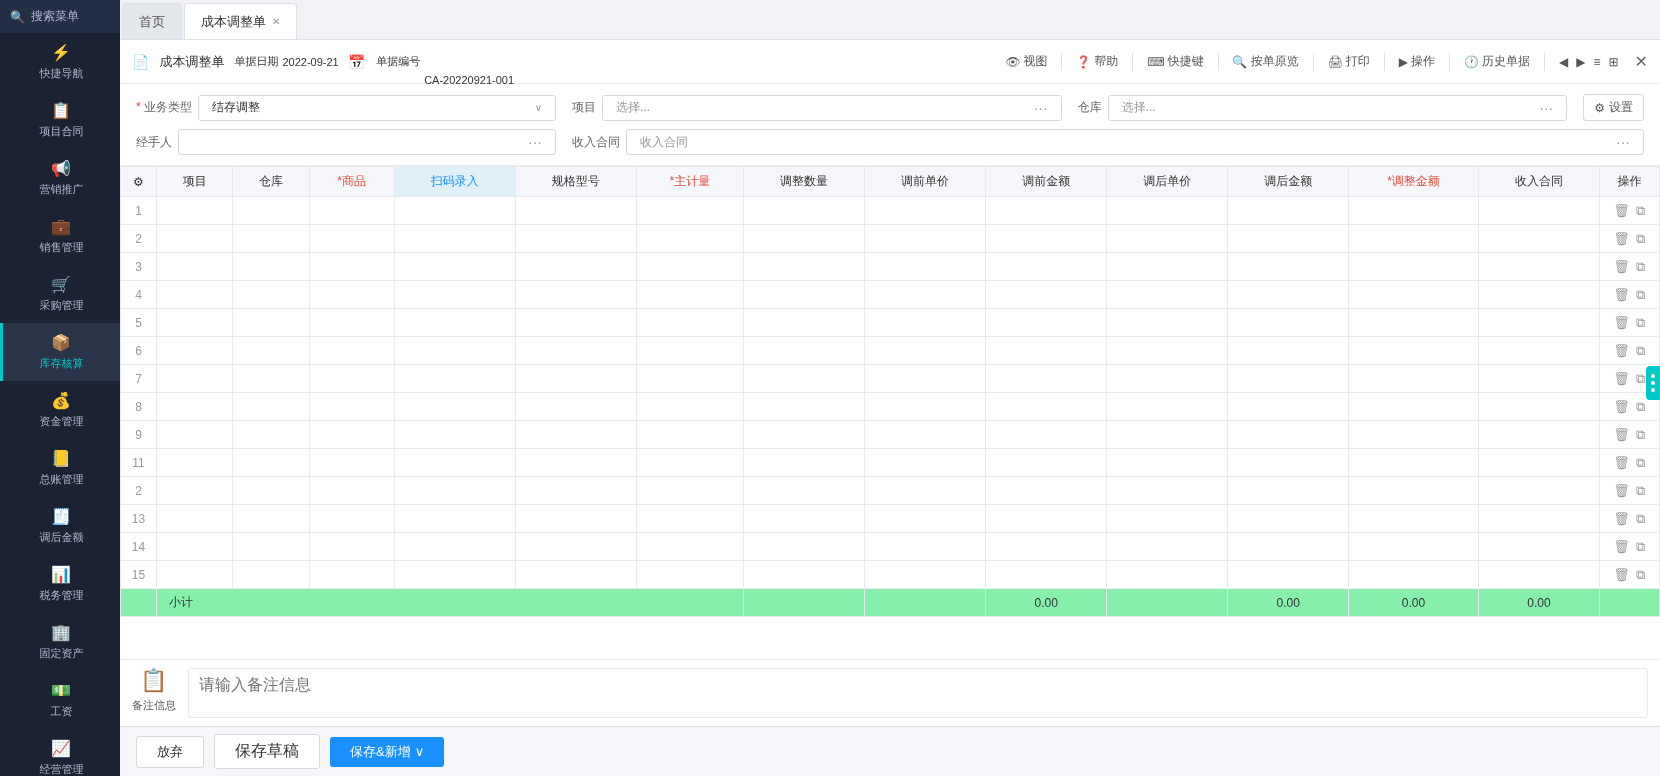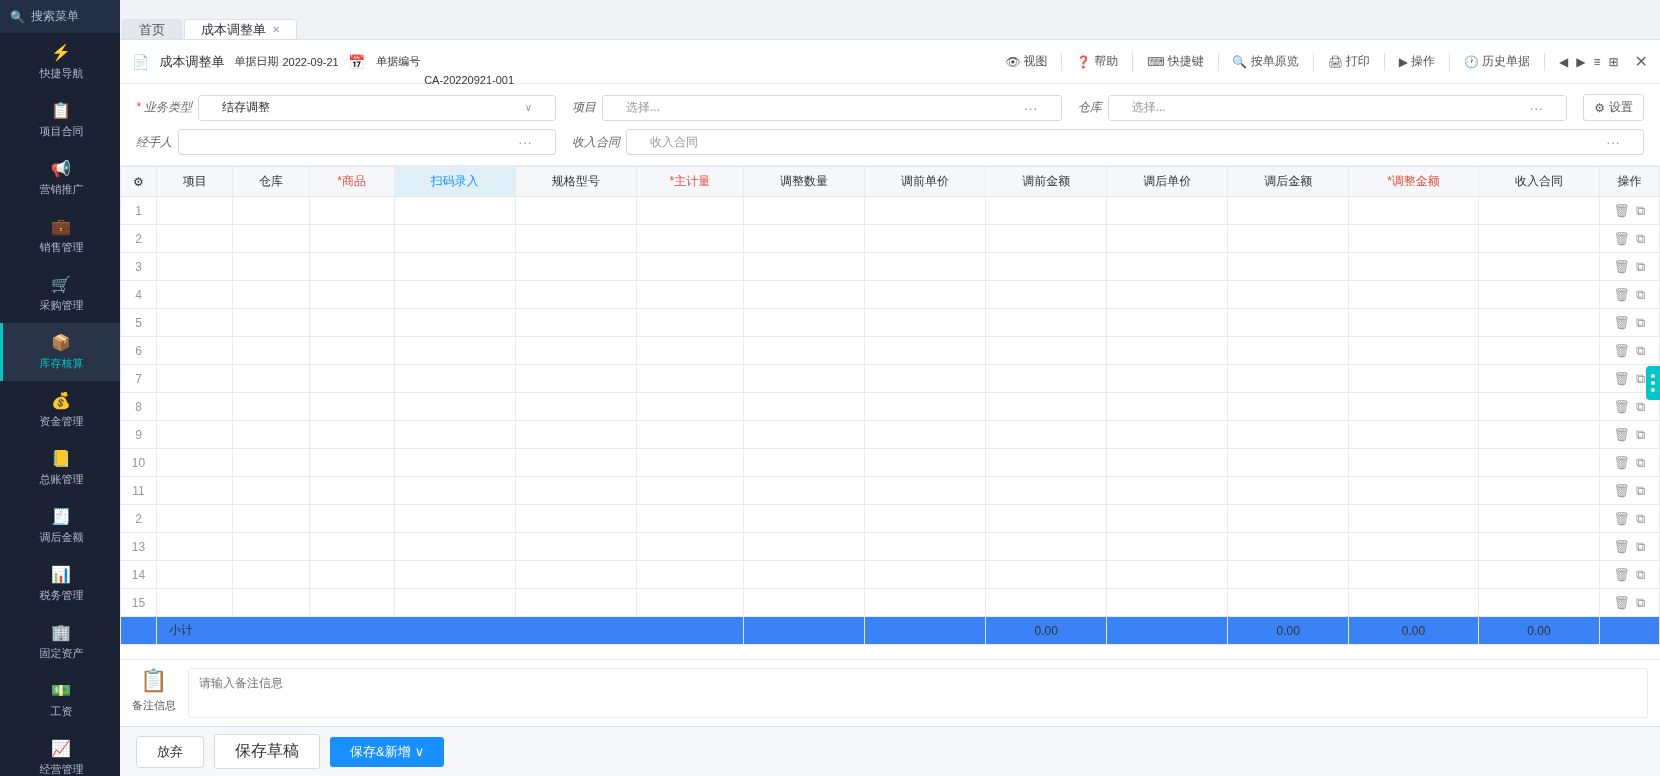--- a/index.html
+++ b/index.html
@@ -52,21 +52,21 @@
     .tab-bar {
       height: 40px;
       background: #f0f2f5;
       display: flex;
       align-items: flex-end;
       padding: 0 0 0 0;
       border-bottom: 1px solid #dde1e6;
       flex-shrink: 0;
     }
     .tab {
-      height: 20px;
+      height: 36px;
       padding: 0 16px;
       display: flex;
       align-items: center;
       gap: 6px;
       cursor: pointer;
       font-size: 13px;
       color: #555;
       background: #e4e7eb;
       border-radius: 4px 4px 0 0;
       border: 1px solid #dde1e6;
@@ -120,28 +120,28 @@
       gap: 8px;
       flex-shrink: 0;
     }
     .form-row { display: flex; align-items: center; gap: 16px; }
     .form-field {
       display: flex;
       align-items: center;
       gap: 6px;
       flex: 1;
     }
-    .form-field-label { color: #666; font-size: 12px; white-space: nowrap; font-style: italic; }
+    .form-field-label { color: #666; font-size: 12px; white-space: nowrap; }
     .form-field-label.required::before { content: '* '; color: #e74c3c; }
     .form-field-value {
       flex: 1;
       height: 26px;
       border: 1px solid #d9d9d9;
       border-radius: 3px;
-      padding: 0 23px;
+      padding: 0 13px;
       display: flex;
       align-items: center;
       justify-content: space-between;
       color: #333;
       font-size: 12px;
       background: #fff;
       cursor: pointer;
     }
     .form-field-value .dots { color: #999; font-size: 14px; }
     .form-field-value .chevron { color: #999; font-size: 10px; }
@@ -187,21 +187,21 @@
       font-weight: 500;
     }
     tbody td {
       border: 1px solid #e8eaed;
       padding: 4px 8px;
       text-align: center;
       color: #333;
       height: 28px;
     }
     .row-num { color: #999; width: 30px; text-align: center; }
-    .subtotal-row td { background: #3b82f6; font-weight: 500; color: #333; }
+    .subtotal-row td { background: #86efac; font-weight: 500; color: #333; }
     .subtotal-label { text-align: left; padding-left: 12px; color: #666; }
     .action-col { width: 60px; }
     .action-icons { display: flex; justify-content: center; gap: 6px; }
     .action-icon { color: #999; cursor: pointer; font-size: 13px; }
     .gear-col { width: 36px; }
 
     
     .notes-section {
       border-top: 1px solid #eaedf0;
       padding: 8px 12px;
@@ -220,21 +220,21 @@
       color: #555;
       font-size: 11px;
     }
     .notes-icon { font-size: 22px; color: #333; }
     .notes-input {
       flex: 1;
       height: 50px;
       border: 1px solid #e8eaed;
       border-radius: 3px;
       padding: 6px 10px;
-      font-size: 12px;
+      font-size: 16px;
       color: #999;
       resize: none;
       outline: none;
     }
 
     
     .footer {
       height: 50px;
       background: #f5f7fa;
       border-top: 1px solid #dde1e6;
@@ -684,42 +684,20 @@
               <td></td>
               <td></td>
               <td class="action-col">
       <div class="action-icons">
         <span class="action-icon">🗑</span>
         <span class="action-icon">⧉</span>
       </div>
     </td>
             </tr>
             <tr>
-              <td class="row-num">10</td>
-              <td></td>
-              <td></td>
-              <td></td>
-              <td></td>
-              <td></td>
-              <td></td>
-              <td></td>
-              <td></td>
-              <td></td>
-              <td></td>
-              <td></td>
-              <td></td>
-              <td></td>
-              <td class="action-col">
-      <div class="action-icons">
-        <span class="action-icon">🗑</span>
-        <span class="action-icon">⧉</span>
-      </div>
-    </td>
-            </tr>
-            <tr>
               <td class="row-num">11</td>
               <td></td>
               <td></td>
               <td></td>
               <td></td>
               <td></td>
               <td></td>
               <td></td>
               <td></td>
               <td></td>

